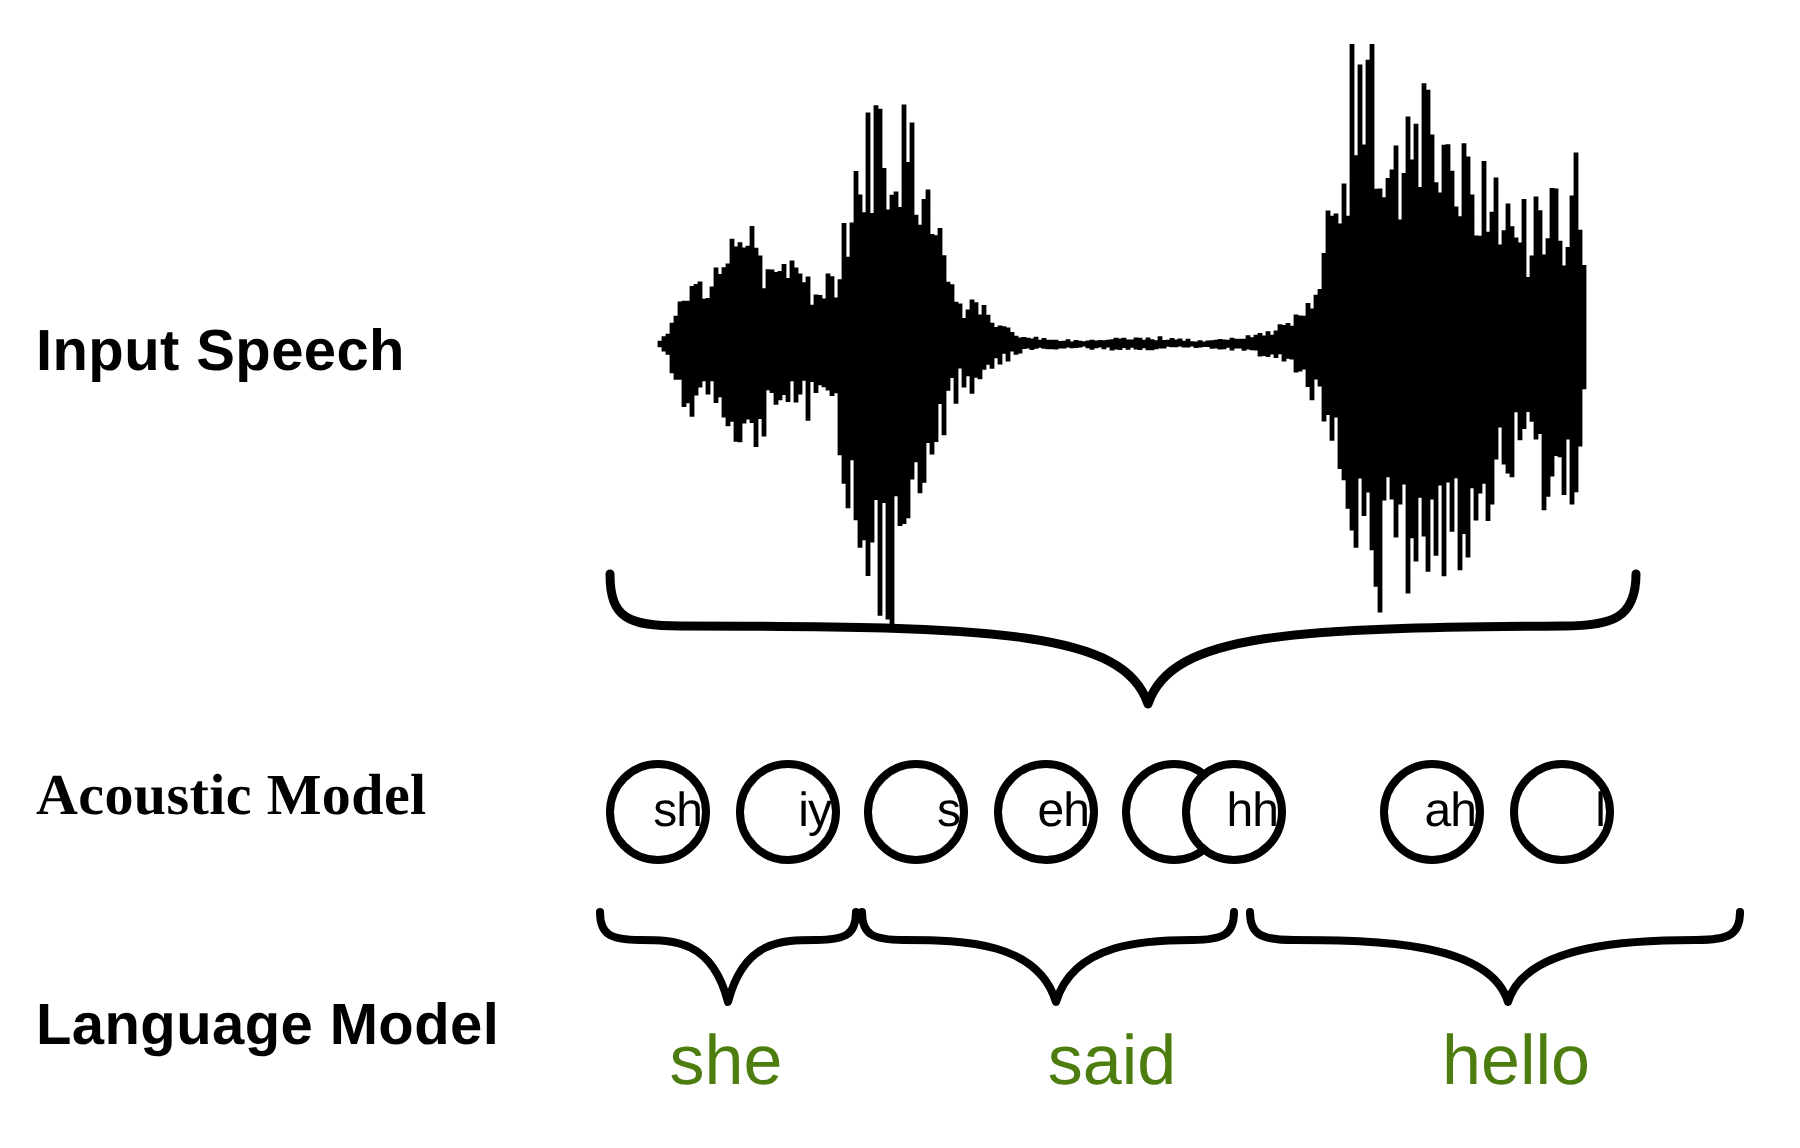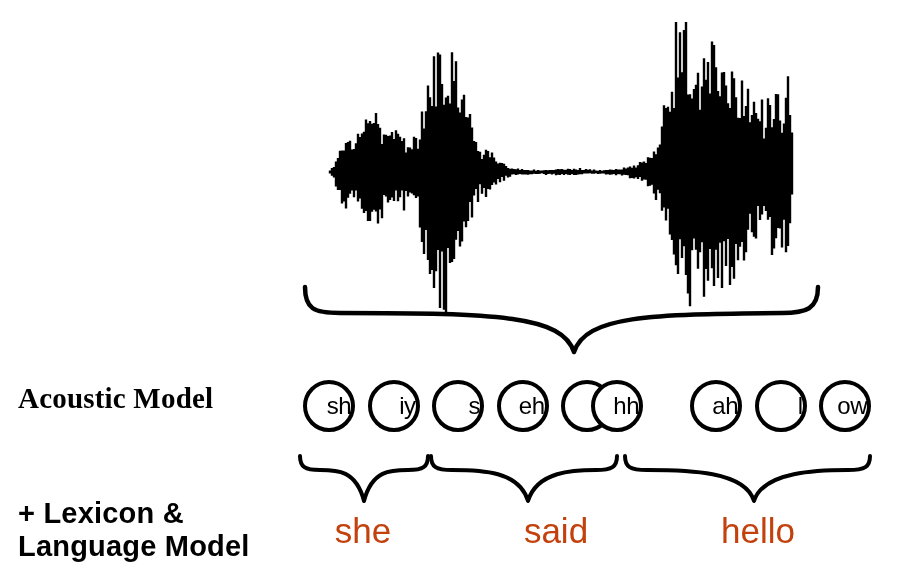--- a/index.html
+++ b/index.html
@@ -39,45 +39,45 @@
     line-height:24px;
     color:#000;
     letter-spacing:-0.5px;
   }
   .word{
     position:absolute;
     top:512px;
     transform:translateX(-50%);
     font-size:35px;
     line-height:38px;
-    color:#c2410c;
+    color:#4d7c0f;
     white-space:nowrap;
   }
   #diagram-svg{
     position:absolute;left:0;top:0;
     width:900px;height:574px;
   }
   .brace{
     fill:none;
     stroke:#000;
     stroke-linecap:round;
     stroke-linejoin:round;
   }
   #waveform-path{stroke:#000;stroke-width:2.4;fill:none;}
 </style>
 </head>
 <body>
 
 <div id="figure">
 
+  <div id="input-speech-label" class="row-label">Input Speech</div>
 
   <div id="acoustic-model-label" class="row-label">Acoustic Model</div>
 
   <div id="lexicon-label" class="row-label">
-    <div>+ Lexicon &amp;</div>
     <div>Language Model</div>
   </div>
 
   <svg id="diagram-svg" viewBox="0 0 900 574">
     <path id="waveform-path" d="M330 170.4V173.6M332 168.1V175.7M334 166.9V177.4M336 161.4V186.6M338 157.9V189.9M340 150.8V189.9M342 150.4V203.5M344 150.4V201.6M346 143.0V208.4M348 142.0V197.8M350 140.7V193.8M352 149.4V190.6M354 149.0V197.2M356 143.3V190.6M358 133.8V201.5M360 137.0V198.6M362 133.6V208.7M364 131.7V213.1M366 119.4V210.9M368 123.2V220.9M370 121.1V221.1M372 123.7V211.8M374 122.9V209.7M376 113.0V211.5M378 123.9V223.5M380 127.8V209.5M382 144.1V218.3M384 134.6V195.1M386 134.7V196.5M388 136.0V202.4M390 135.5V200.1M392 132.0V197.5M394 139.0V201.0M396 130.2V190.6M398 133.8V201.3M400 136.7V197.2M402 141.1V190.4M404 138.2V210.4M406 152.4V191.0M408 147.2V196.5M410 147.5V192.6M412 149.3V193.6M414 136.7V195.3M416 138.1V198.0M418 148.8V196.6M420 139.6V227.6M422 111.5V241.9M424 128.4V254.1M426 111.3V230.1M428 85.5V260.1M430 97.3V273.9M432 106.1V270.1M434 56.3V288.0M436 106.5V271.3M438 52.6V250.0M440 54.4V307.9M442 84.0V251.5M444 104.7V309.8M446 97.4V312.0M448 95.7V248.1M450 103.5V263.0M452 52.3V262.0M454 81.0V259.1M456 61.2V239.7M458 107.4V231.1M460 112.4V246.6M462 99.5V241.4M464 94.8V221.5M466 117.0V227.2M468 117.6V221.0M470 114.0V202.0M472 127.6V217.6M474 140.9V195.4M476 142.1V189.0M478 150.9V201.9M480 151.7V184.2M482 159.0V193.8M484 154.8V188.1M486 149.8V196.9M488 151.1V188.9M490 157.2V189.6M492 152.5V184.9M494 157.4V182.4M496 161.4V184.4M498 163.5V179.1M500 162.8V182.3M502 163.1V176.9M504 163.8V180.7M506 166.0V175.8M508 167.9V177.4M510 168.8V176.8M512 168.5V174.5M514 168.9V174.2M516 169.2V175.0M518 168.4V174.4M520 169.9V173.9M522 169.0V174.4M524 169.9V174.6M526 169.9V174.6M528 169.9V174.8M530 170.5V174.2M532 170.4V174.3M534 169.6V173.7M536 170.7V174.1M538 170.0V174.0M540 170.4V173.8M542 170.6V173.3M544 170.3V174.1M546 169.9V174.9M548 170.2V174.1M550 170.0V173.8M552 170.1V174.6M554 169.9V173.7M556 169.6V175.2M558 168.9V174.7M560 169.3V175.0M562 168.9V174.0M564 169.7V174.9M566 169.8V173.9M568 168.7V174.7M570 168.9V175.0M572 169.9V174.1M574 168.8V175.1M576 169.6V175.1M578 170.1V174.6M580 168.1V174.2M582 170.0V174.3M584 169.9V173.4M586 169.0V173.6M588 169.8V173.6M590 169.2V173.3M592 170.4V173.7M594 169.4V173.8M596 170.6V173.3M598 170.7V174.0M600 170.1V173.7M602 170.7V173.5M604 170.3V173.5M606 170.1V174.4M608 169.9V174.3M610 169.5V174.7M612 169.7V174.6M614 169.9V173.9M616 168.9V175.2M618 169.4V174.2M620 169.4V174.3M622 169.4V175.4M624 167.6V174.7M626 168.6V175.1M628 167.4V175.3M630 166.5V178.2M632 167.8V178.0M634 165.6V178.5M636 167.4V177.2M638 165.3V179.0M640 162.1V177.1M642 162.5V180.8M644 161.5V179.4M646 162.9V179.8M648 157.3V186.2M650 157.8V185.7M652 157.9V184.8M654 151.5V193.5M656 154.3V200.1M658 147.4V189.7M660 144.5V193.3M662 126.5V210.8M664 105.2V207.5M666 107.9V220.4M668 106.7V208.7M670 111.8V234.5M672 91.7V240.1M674 107.9V254.4M676 22.0V265.2M678 77.6V273.9M680 32.2V239.3M682 72.2V258.0M684 29.9V246.2M686 22.0V275.1M688 94.4V293.4M690 94.2V306.2M692 98.6V250.3M694 89.0V238.6M696 84.7V249.8M698 72.8V268.7M700 109.8V252.3M702 86.5V242.3M704 58.2V296.7M706 79.8V269.1M708 61.9V280.8M710 93.5V248.9M712 41.6V268.2M714 44.9V285.9M716 67.3V249.8M718 91.1V277.9M720 96.2V242.8M722 72.4V288.1M724 72.1V241.2M726 85.4V265.9M728 103.2V239.1M730 108.1V285.1M732 71.6V267.0M734 78.2V278.7M736 97.3V244.1M738 117.7V260.2M740 117.9V246.7M742 80.5V241.9M744 115.9V260.5M746 105.9V252.3M748 88.8V229.8M750 122.3V213.8M752 115.1V232.2M754 101.7V236.8M756 113.1V238.6M758 118.8V206.1M760 121.2V220.1M762 99.5V214.5M764 138.5V206.0M766 127.8V210.9M768 98.3V219.8M770 105.1V217.0M772 127.2V255.1M774 119.1V248.4M776 94.0V238.3M778 94.2V228.0M780 120.4V228.6M782 132.8V247.5M784 123.5V219.7M786 97.8V252.3M788 76.2V246.1M790 114.9V223.3M792 132.5V194.6"></path>
     <path class="brace" stroke-width="4.5" d="M305,287 C305,309 314,313 340,313 C500,313 562,316 574,352 C586,316 648,314 782,313 C806,313 818,309 818,287"></path>
     <path class="brace" stroke-width="4" d="M300,456 C300,467 305,470 320,470 C337,470 356,470 364,501 C372,470 391,470 408,470 C423,470 428,467 428,456"></path>
     <path class="brace" stroke-width="4" d="M431,456 C431,467 436,470 452,470 C482,470 519,471 528,501 C537,471 574,470 596,470 C612,470 617,467 617,456"></path>
     <path class="brace" stroke-width="4" d="M625,456 C625,467 630,470 647,470 C688,470 745,471 754,501 C763,471 820,470 848,470 C865,470 870,467 870,456"></path>
   </svg>
@@ -99,21 +99,18 @@
     </div>
   <div class="phoneme" style="left:591px">
       <span>hh</span>
     </div>
   <div class="phoneme" style="left:690px">
       <span>ah</span>
     </div>
   <div class="phoneme" style="left:754.5px">
       <span>l</span>
     </div>
-  <div class="phoneme" style="left:819px">
-      <span>ow</span>
-    </div>
 
   <div class="word" style="left:363px">she</div>
   <div class="word" style="left:556px">said</div>
   <div class="word" style="left:758px">hello</div>
 
 </div>
 
 </body></html>

